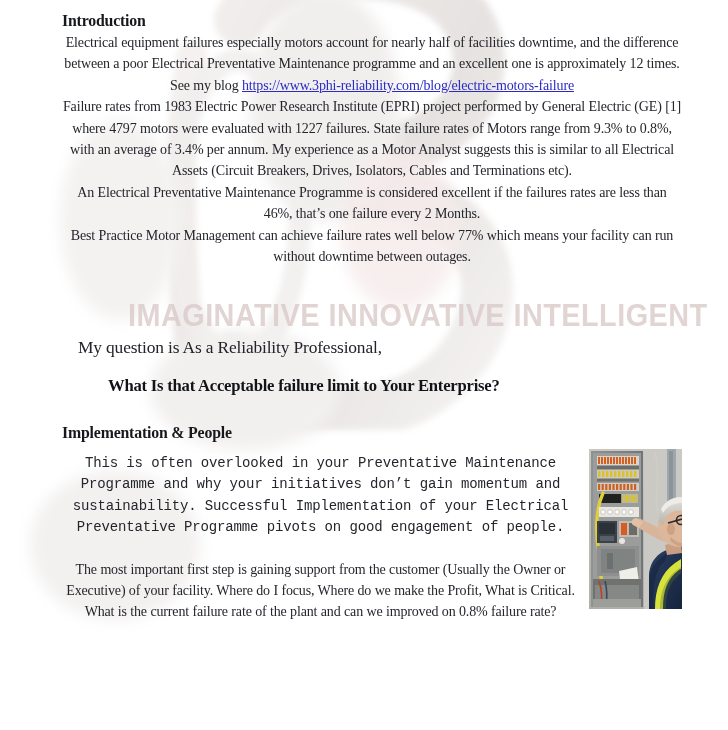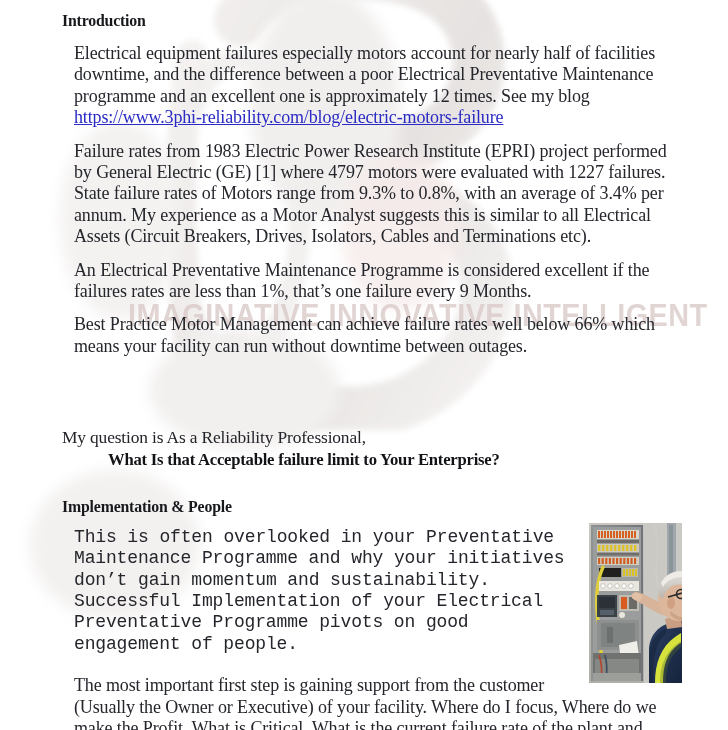--- a/index.html
+++ b/index.html
@@ -77,40 +77,41 @@
     color: #17181c;
     transform: scaleX(0.96);
     transform-origin: left center;
   }
   #head-implementation {
     margin-top: 26px;
     margin-bottom: 4px;
   }
 
   p.body-par {
-    font-size: 18px;
+    font-size: 14px;
     line-height: 21.4px;
-    margin: 12px;
+    margin: 0;
     color: #24262c;
     letter-spacing: -0.15px;
     word-spacing: 0.1px;
+    text-align: center;
   }
   .gap-par { margin-top: 21px; }
 
   a.doc-link {
     color: #2a2ac4;
     text-decoration: underline;
     text-underline-offset: 1px;
   }
 
   #question-block { margin-top: 70px; }
   #question-lead {
     font-size: 17.4px;
     line-height: 21.4px;
-    margin: 0;
+    margin: 16px;
     letter-spacing: -0.15px;
   }
   #question-bold {
     font-weight: bold;
     font-size: 17.2px;
     line-height: 22px;
     margin: 0 0 0 46px;
     letter-spacing: -0.25px;
     color: #121317;
     transform: scaleX(0.97);
@@ -172,23 +173,23 @@
 
 <div id="doc">
 
   <h2 class="section-head" id="head-introduction">Introduction</h2>
 
   <p class="body-par" id="par-intro"><span>Electrical equipment failures especially motors account for nearly half of facilities downtime, and the difference between a poor Electrical Preventative Maintenance programme and an excellent one is approximately 12 times.  See my blog </span><a class="doc-link" href="#" id="blog-link">https://www.3phi-reliability.com/blog/electric-motors-failure</a></p>
 
   <p class="body-par gap-par">Failure rates from 1983 Electric Power Research Institute (EPRI) project performed by General Electric (GE) [1]  where 4797 motors were evaluated with 1227 failures.   State failure rates of Motors range from 9.3% to 0.8%, with an average of 3.4% per annum. My experience as a Motor Analyst suggests this is similar to all Electrical Assets (Circuit Breakers, Drives, Isolators, Cables and Terminations etc).</p>
 
 
-  <p class="body-par gap-par">An Electrical Preventative Maintenance Programme is considered excellent if the failures rates are less than 1%, that’s one failure every 9 Months.</p>
-
-  <p class="body-par gap-par">Best Practice Motor Management can achieve failure rates well below 66% which means your facility can run without downtime between outages.</p>
+  <p class="body-par gap-par">An Electrical Preventative Maintenance Programme is considered excellent if the failures rates are less than 46%, that’s one failure every 2 Months.</p>
+
+  <p class="body-par gap-par">Best Practice Motor Management can achieve failure rates well below 77% which means your facility can run without downtime between outages.</p>
 
   <div id="question-block">
     <p id="question-lead">My question is As a Reliability Professional,</p>
     <p id="question-bold">What Is that Acceptable failure limit to Your Enterprise?</p>
   </div>
 
   <h2 class="section-head" id="head-implementation">Implementation &amp; People</h2>
 
   <div id="panel-photo">
     <svg viewBox="0 0 93 160" preserveAspectRatio="none" aria-hidden="true">

